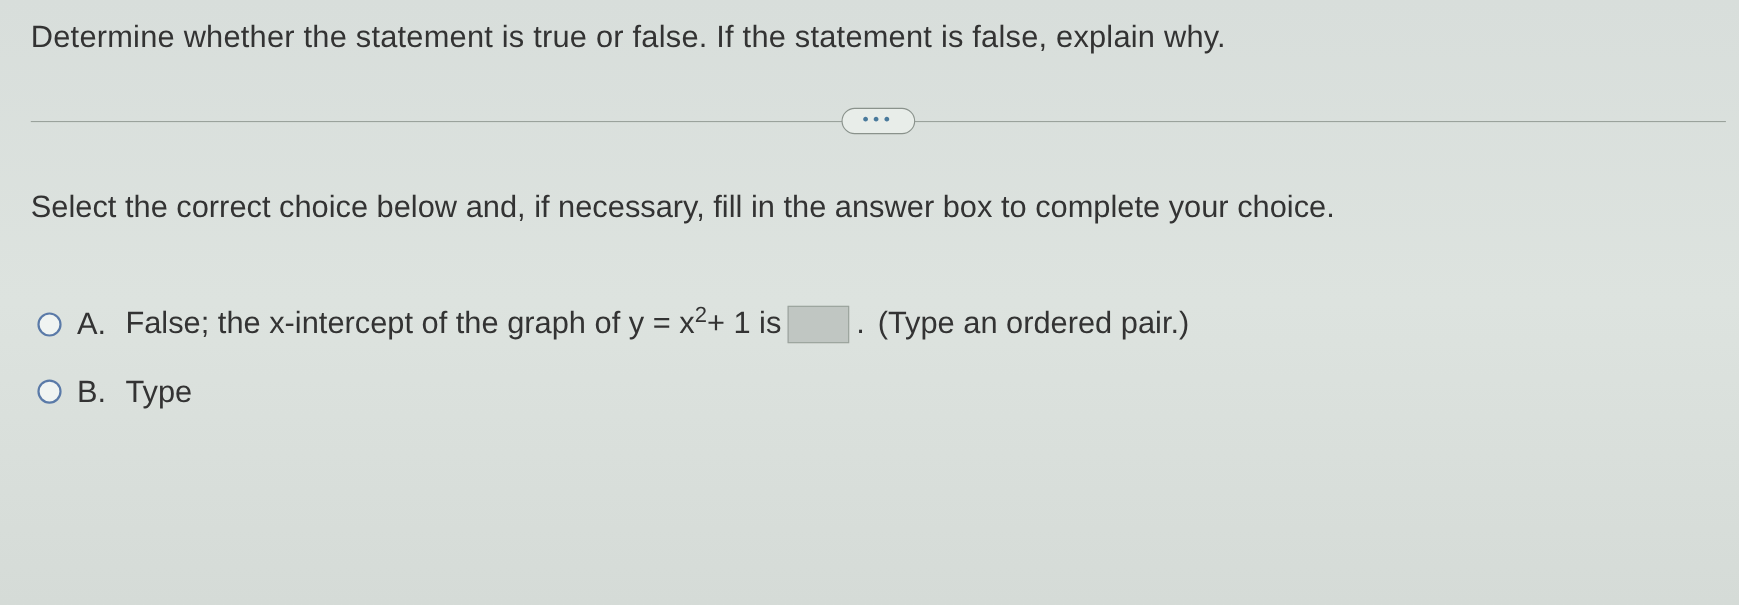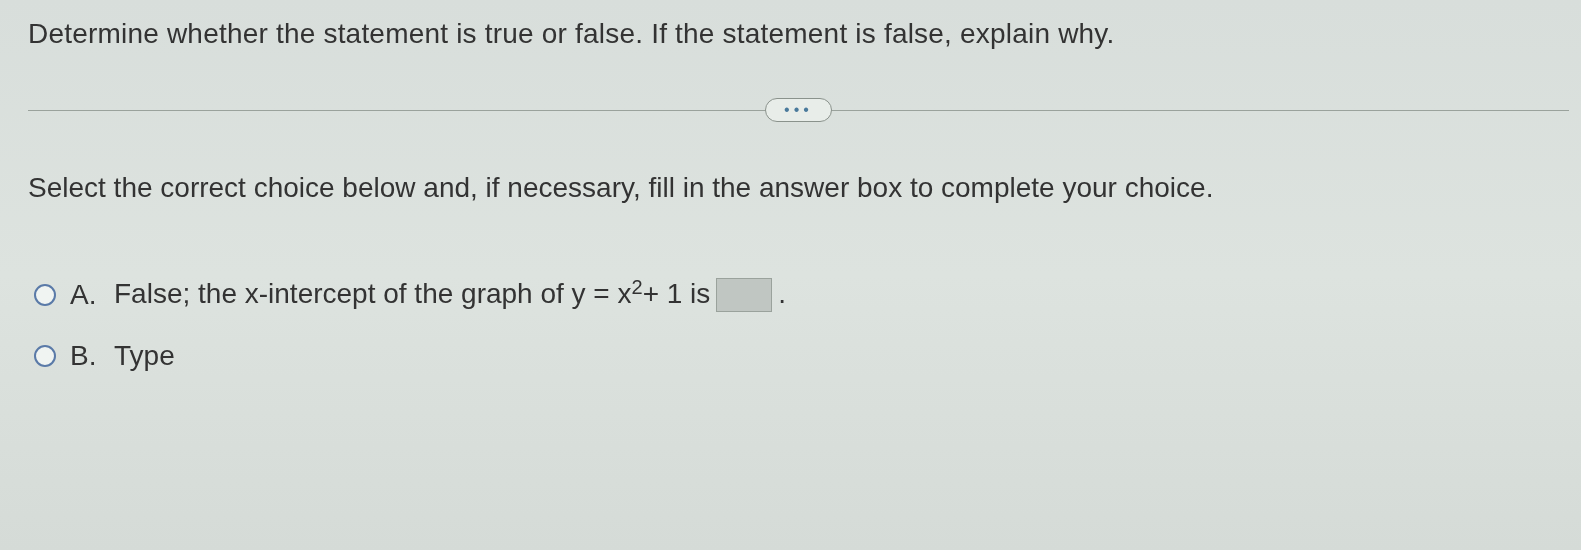--- a/index.html
+++ b/index.html
@@ -132,20 +132,21 @@
 
   <div class="choice-row">
     <div class="radio"></div>
     <div class="choice-letter">A.</div>
     <div class="choice-text">
       <span>False; the x-intercept of the graph of y = x</span>
         <span class="sup">2</span>
         <span> + 1 is </span>
       <span class="answer-box"></span>
       <span>.</span>
+      <span class="hint">&nbsp;<span>(Type an ordered pair.)</span></span>
     </div>
   </div>
 
   <div class="choice-row">
     <div class="radio"></div>
     <div class="choice-letter">B.</div>
     <div class="choice-text">Type</div>
   </div>
 </div>
 

